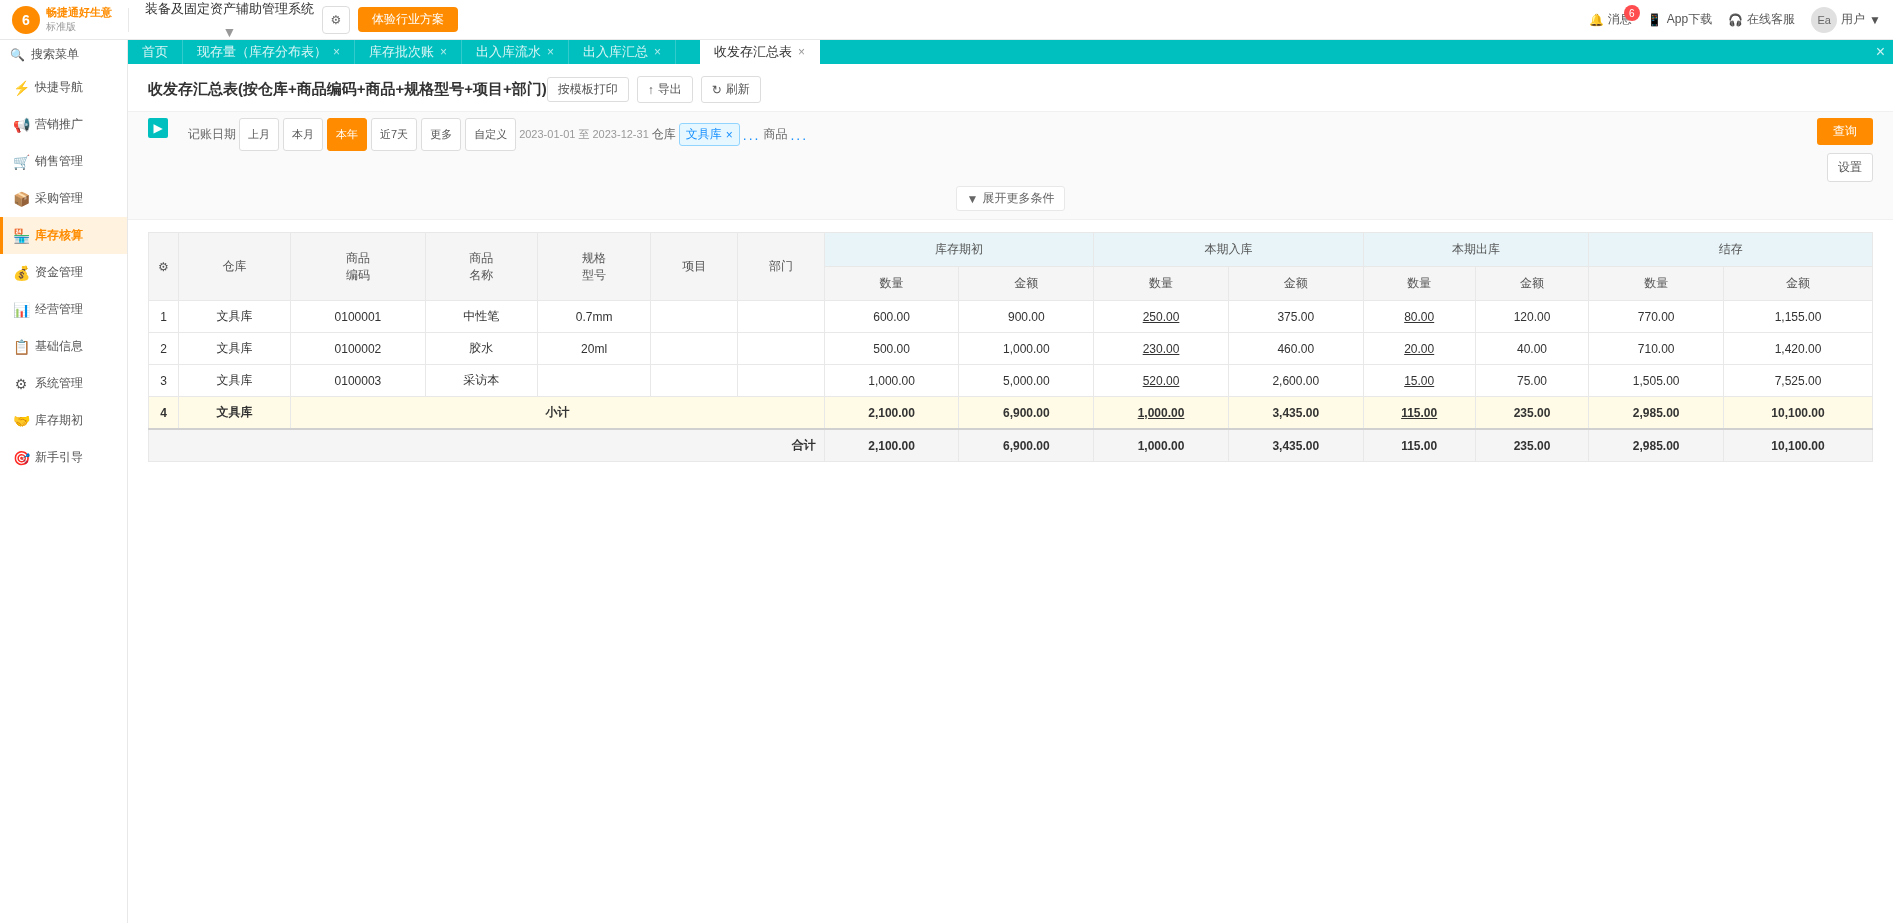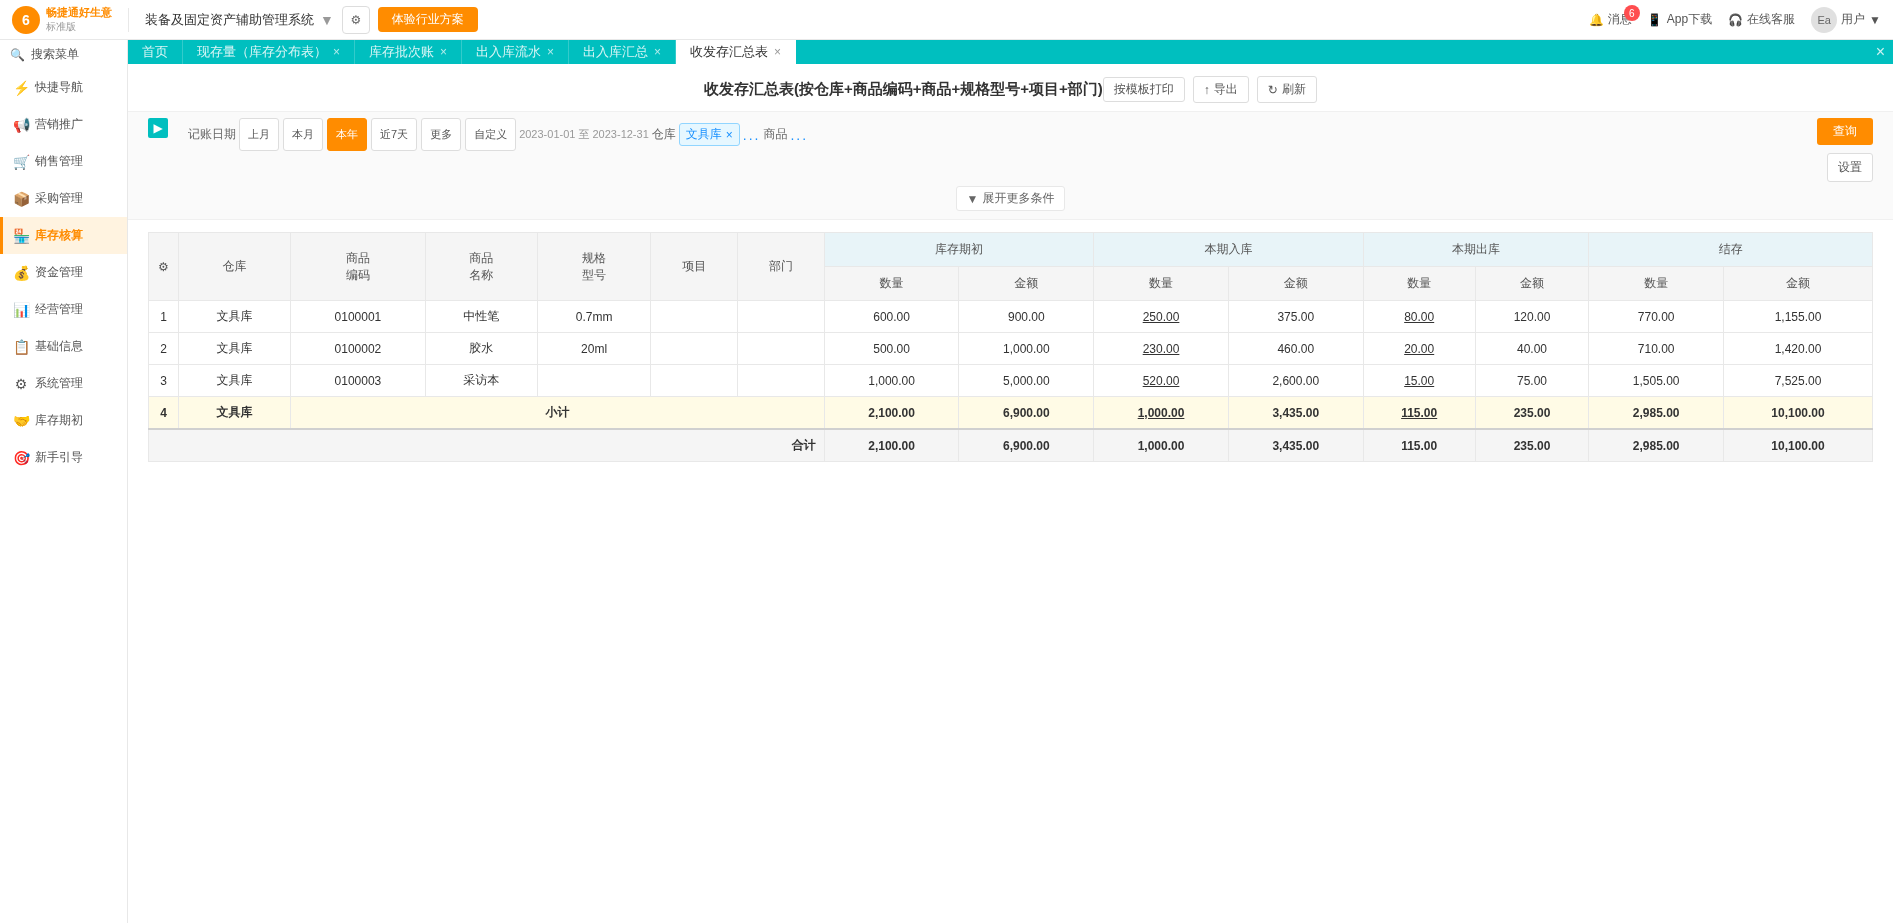--- a/index.html
+++ b/index.html
@@ -24,21 +24,21 @@
     .top-bar-item { display: flex; align-items: center; gap: 4px; color: #555; cursor: pointer; font-size: 12px; position: relative; }
     .badge { background: #ff4d4f; color: #fff; border-radius: 8px; font-size: 10px; padding: 0 4px; min-width: 16px; height: 16px; display: flex; align-items: center; justify-content: center; position: absolute; top: -6px; right: -8px; }
     .user-avatar { width: 26px; height: 26px; background: #e0e0e0; border-radius: 50%; display: flex; align-items: center; justify-content: center; font-size: 11px; color: #666; }
     .sidebar-search { display: flex; align-items: center; gap: 6px; padding: 6px 10px; color: #555; cursor: pointer; font-size: 12px; }
     .sidebar-item { display: flex; align-items: center; gap: 6px; padding: 10px 10px; color: #555; cursor: pointer; font-size: 12px; border-left: 3px solid transparent; }
     .sidebar-item.active { background: #fff3e0; color: #ff8c00; border-left-color: #ff8c00; font-weight: bold; }
     .sidebar-icon { font-size: 14px; width: 16px; text-align: center; }
 
     
     .tab { display: flex; align-items: center; gap: 4px; padding: 0 14px; height: 40px; color: rgba(255,255,255,0.85); font-size: 13px; cursor: pointer; border-right: 1px solid rgba(255,255,255,0.2); }
-    .tab.active { background: #fff; color: #333; }
+    .tab.active { background: #fff; color: #333; margin-left: 24px; }
     .tab-close { font-size: 12px; color: rgba(255,255,255,0.7); margin-left: 2px; }
     .tab.active .tab-close { color: #999; }
     .tab-bar-close { position: absolute; right: 8px; color: rgba(255,255,255,0.8); cursor: pointer; font-size: 16px; }
     .page-title { font-size: 15px; font-weight: bold; color: #333; }
     .filter-label { color: #666; font-size: 12px; }
     .date-btns { display: flex; gap: 4px; align-items: center; }
     .date-btn { padding: 8px 8px; border: 1px solid #ddd; border-radius: 3px; cursor: pointer; font-size: 11px; color: #555; background: #fff; }
     .date-btn.active { background: #ff8c00; color: #fff; border-color: #ff8c00; }
     .warehouse-tag { display: flex; align-items: center; gap: 4px; background: #e6f7ff; border: 1px solid #91d5ff; border-radius: 3px; padding: 2px 6px; font-size: 12px; color: #1890ff; }
     .warehouse-tag-close { cursor: pointer; color: #1890ff; }
@@ -79,21 +79,21 @@
       <div class="logo-area">
         <div class="logo-icon">
           <span>6</span>
         </div>
         <div>
           <div style="color:#ff8c00;font-size:11px;font-weight:bold;">畅捷通好生意</div>
           <div style="color:#999;font-size:10px;">标准版</div>
         </div>
       </div>
       <div style="width:1px;height:24px;background:#e8e8e8;margin:0 8px;"></div>
-      <div style="position:relative;display:flex;align-items:center;gap:6px;">
+      <div style="position:relative;display:flex;align-items:center;gap:6px;flex-direction:column;">
         <span style="font-size:13px;color:#333;">装备及固定资产辅助管理系统</span>
         <span style="color:#999;font-size:14px;">▼</span>
       </div>
       <div class="settings-btn">⚙</div>
       <button class="experience-btn">体验行业方案</button>
     </div>
     <div class="top-bar-right">
       <div class="top-bar-item">
         <span>🔔</span>
         <span>消息</span>
@@ -194,21 +194,21 @@
         </div>
         <div class="tab active">
           <span>收发存汇总表</span>
           <span class="tab-close">×</span>
         </div>
         <span class="tab-bar-close">×</span>
       </div>
 
       <div class="page-content">
 
-        <div style="display:flex;align-items:center;justify-content:center;padding:12px 20px 8px;">
+        <div style="display:flex;align-items:center;justify-content:flex-start;padding:12px 20px 8px;">
           <h2 class="page-title">收发存汇总表(按仓库+商品编码+商品+规格型号+项目+部门)</h2>
           <div style="display:flex;align-items:center;gap:8px;">
             <button class="btn-print">按模板打印</button>
             <button class="btn-export">
               <span>↑</span>
               <span>导出</span>
             </button>
             <button class="btn-refresh">
               <span>↻</span>
               <span>刷新</span>

